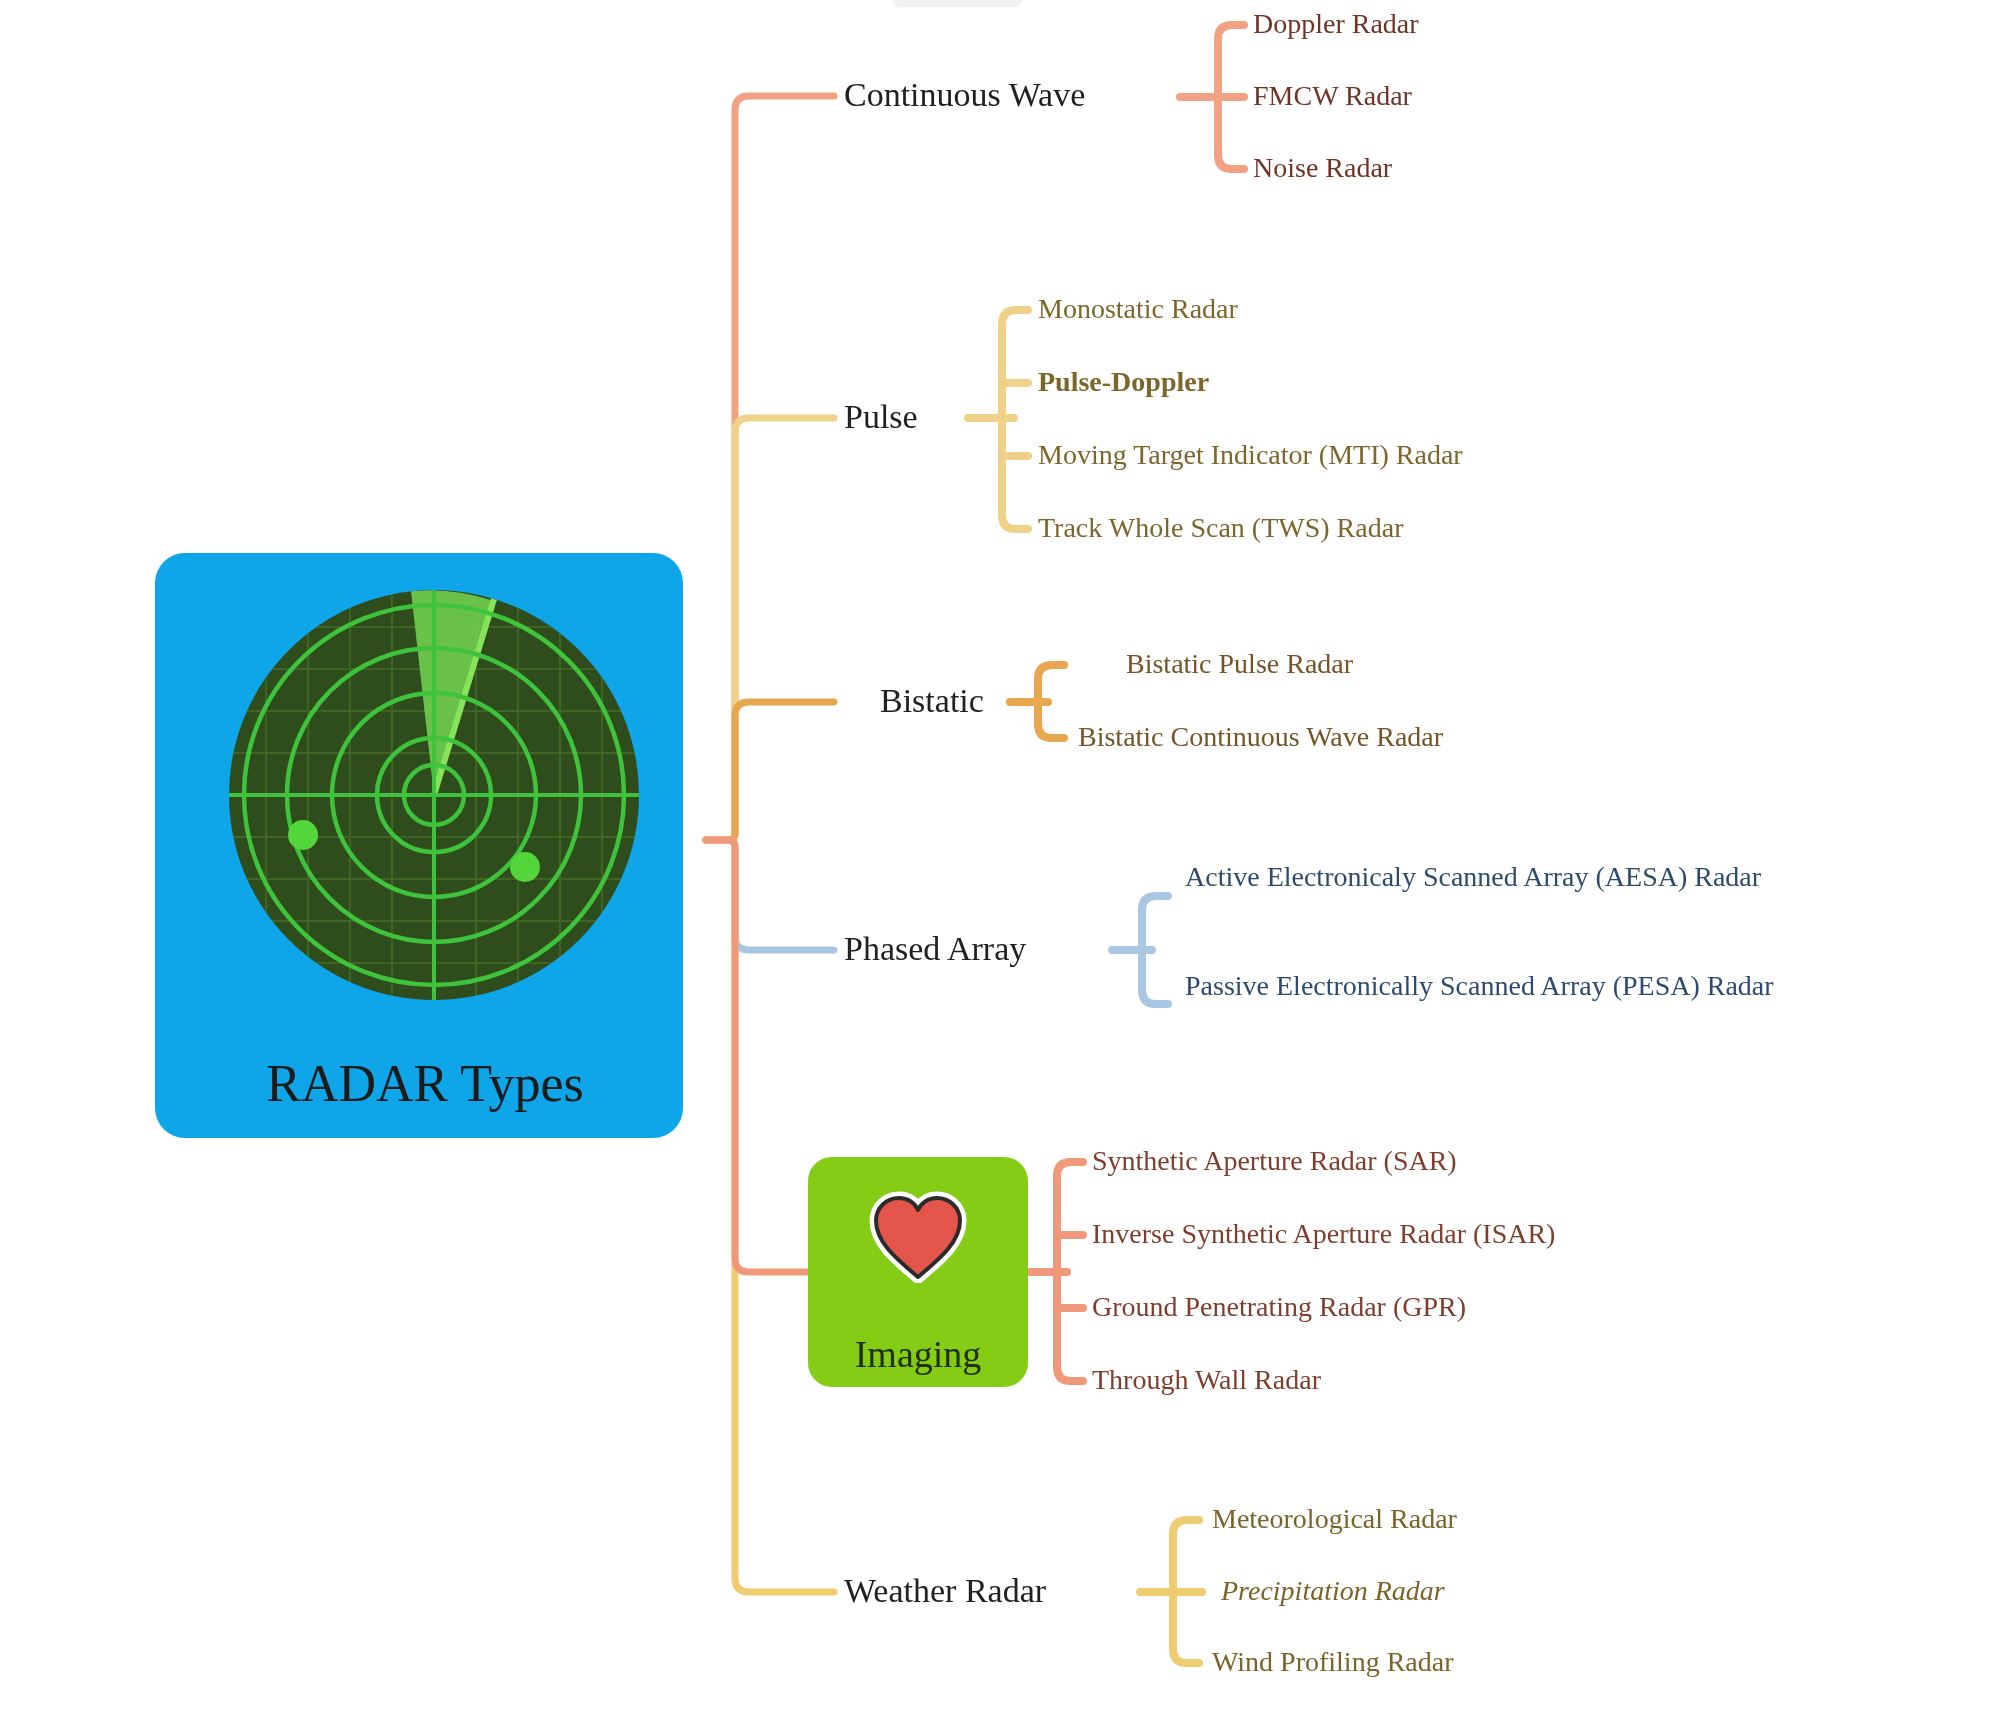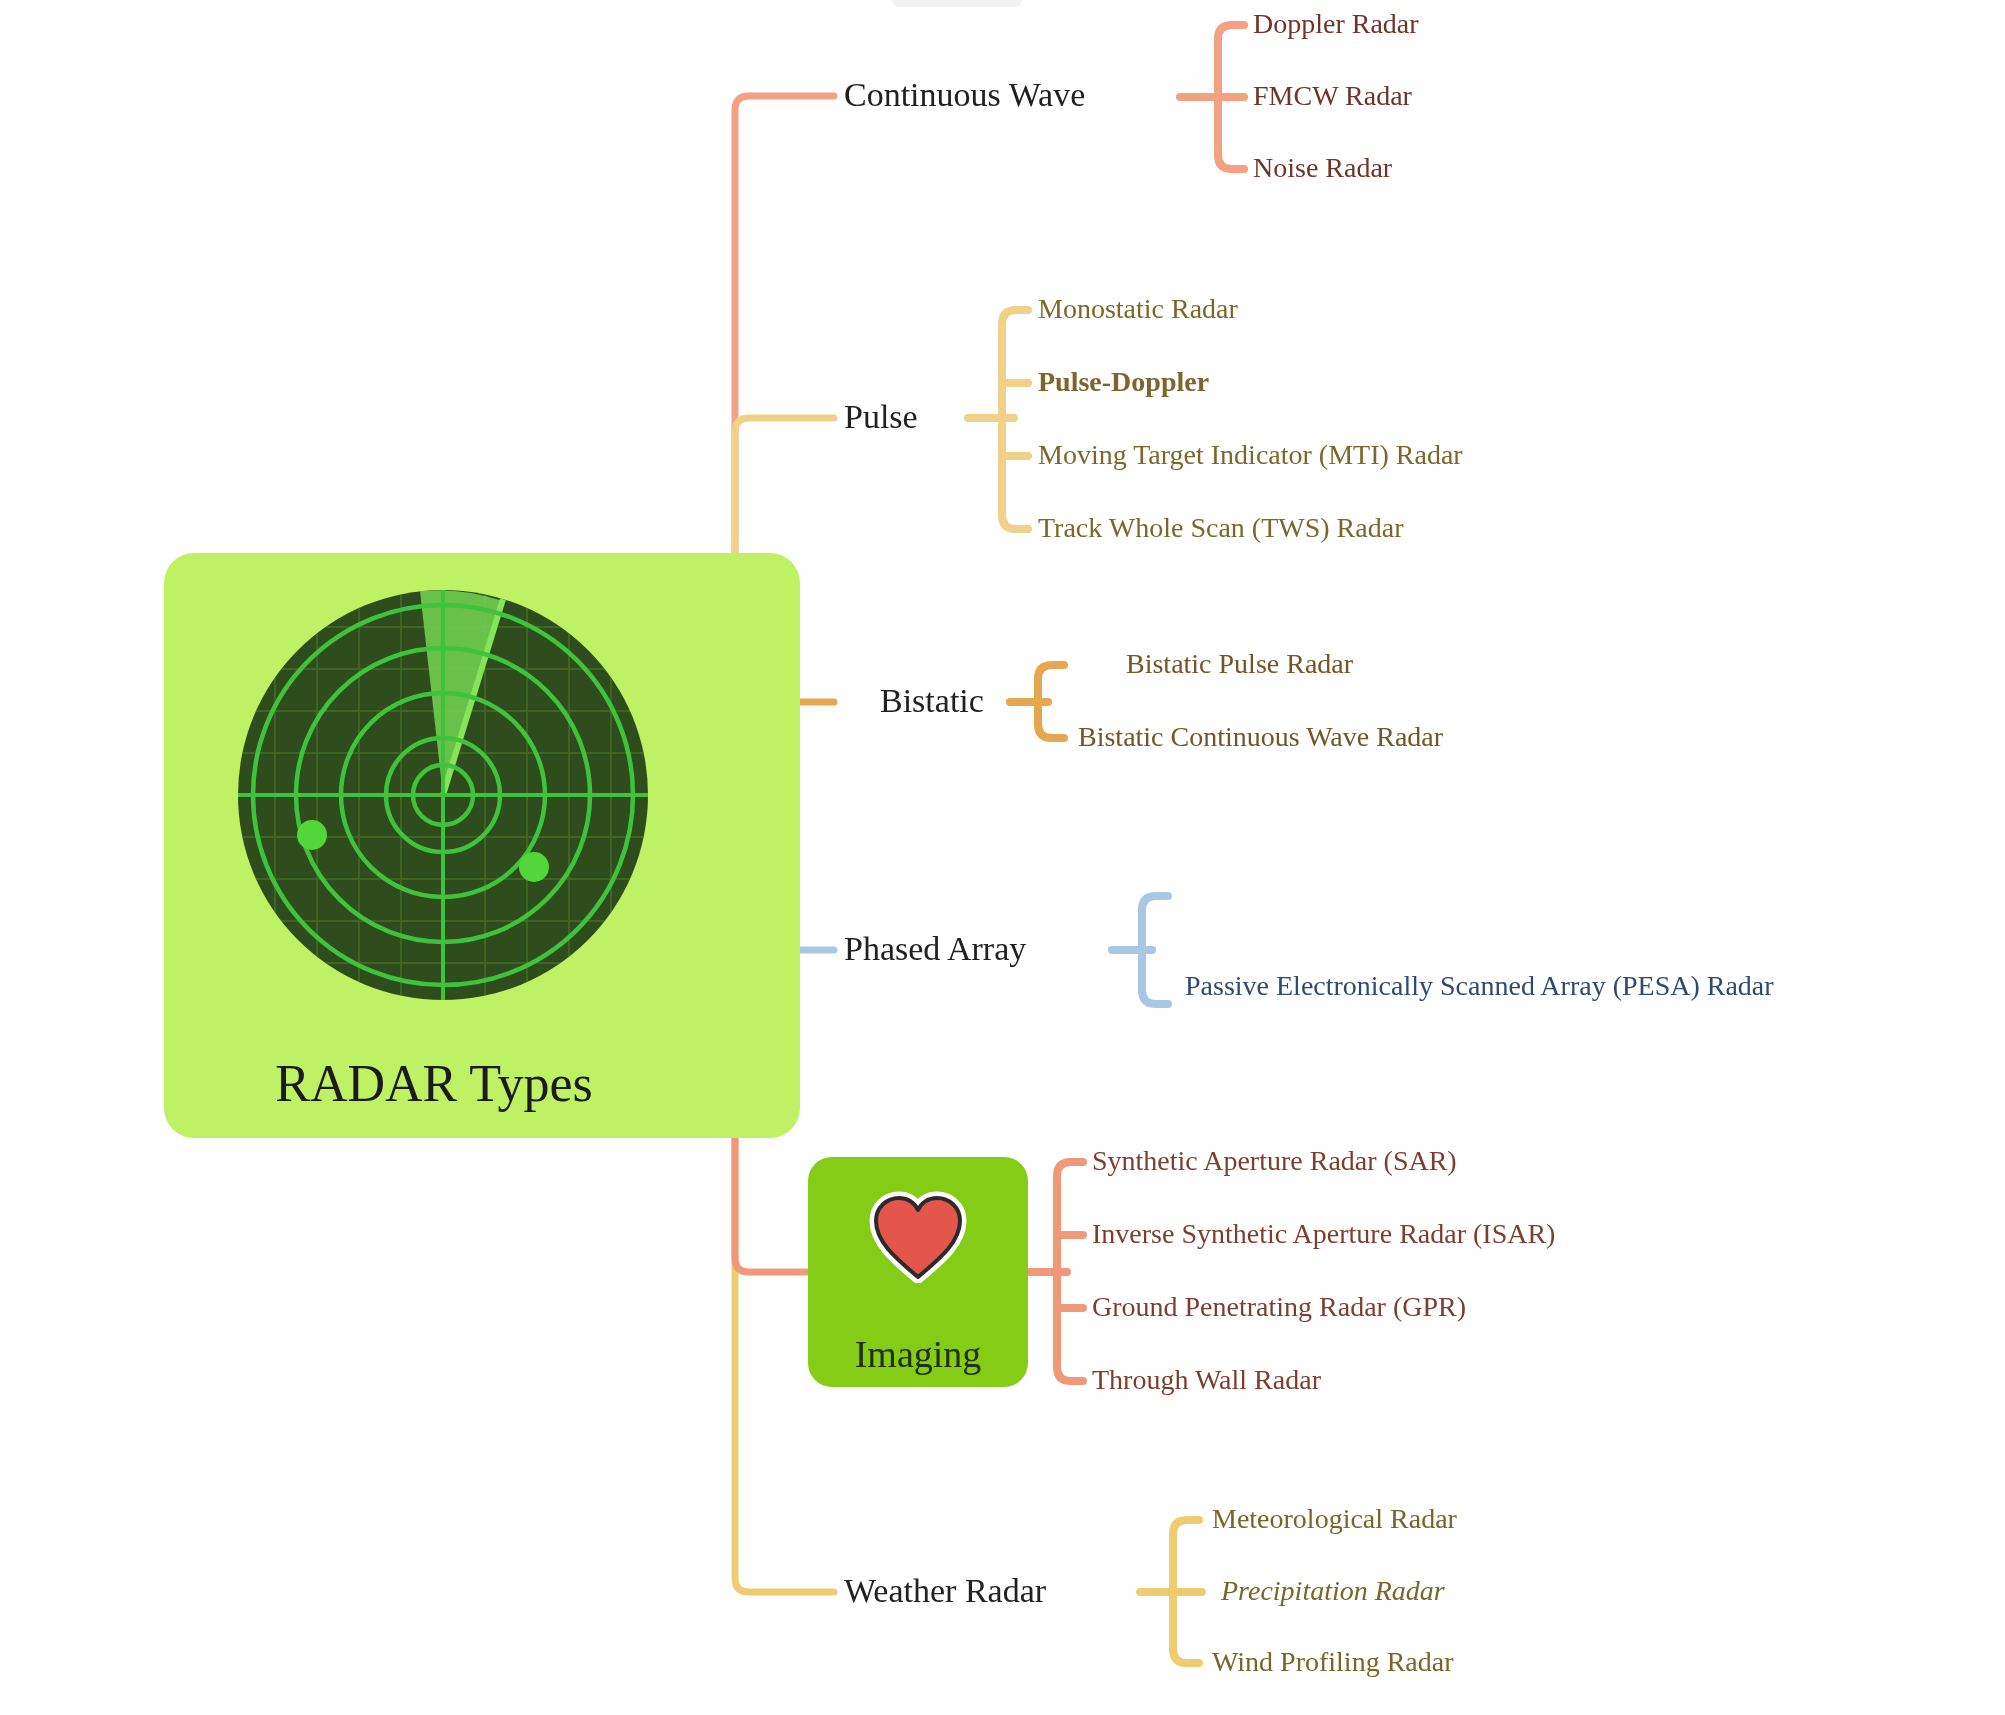--- a/index.html
+++ b/index.html
@@ -9,22 +9,22 @@
   .branch-label{position:absolute;font-size:34px;color:#212121;white-space:nowrap;
                 line-height:1;transform:translateY(-52%);}
   .leaf{position:absolute;font-size:28px;white-space:nowrap;line-height:1;transform:translateY(-52%);}
   .leaf2{position:absolute;font-size:28px;line-height:37px;width:630px;}
   .c0{color:#6f3428;}  
   .c1{color:#7c662b;}  
   .c2{color:#755426;}  
   .c3{color:#2e4b6e;}  
   .c4{color:#7e3e2e;}  
   .c5{color:#7a6428;}  
-  #root-box{position:absolute;left:164px;top:553px;width:636px;height:585px;
-            background:#bef264;border-radius:30px;}
+  #root-box{position:absolute;left:155px;top:553px;width:528px;height:585px;
+            background:#0ea5e9;border-radius:30px;}
   #root-label{position:absolute;left:0;top:505px;width:540px;text-align:center;
               font-size:52px;color:#1b1b1b;line-height:1;}
   #imaging-box{position:absolute;left:808px;top:1157px;width:220px;height:230px;
                background:#84cc16;border-radius:24px;}
   #imaging-label{position:absolute;left:0;top:178px;width:220px;text-align:center;
                  font-size:38px;color:#223016;line-height:1;}
   #top-artifact{position:absolute;left:892px;top:0;width:130px;height:7px;
                 background:#f2f2f3;border-radius:0 0 7px 7px;}
   svg{display:block;}
   #link-layer{position:absolute;left:0;top:0;}
@@ -121,20 +121,21 @@
   <div class="leaf c1" style="left:1038px;top:310px;">Monostatic Radar</div>
   <div class="leaf c1" style="left:1038px;top:383px;font-weight:bold;">Pulse-Doppler</div>
   <div class="leaf c1" style="left:1038px;top:456px;">Moving Target Indicator (MTI) Radar</div>
   <div class="leaf c1" style="left:1038px;top:529px;">Track Whole Scan (TWS) Radar</div>
 
   <div class="branch-label" style="left:844px;top:702px;margin-left:36px;">Bistatic</div>
   <div class="leaf c2" style="left:1078px;top:665px;margin-left:48px;">Bistatic Pulse Radar</div>
   <div class="leaf c2" style="left:1078px;top:738px;">Bistatic Continuous Wave Radar</div>
 
   <div class="branch-label" style="left:844px;top:950px;">Phased Array</div>
+  <div class="leaf2 c3" style="left:1185px;top:858px;">Active Electronicaly Scanned Array (AESA) Radar</div>
   <div class="leaf2 c3" style="left:1185px;top:967px;">Passive Electronically Scanned Array (PESA) Radar</div>
 
   <div id="imaging-box">
     <svg class="abs" style="left:60px;top:34px;" width="100" height="92" viewBox="0 0 100 92">
       <path d="M50 86 C26 66 8 50 8 30 C8 16 19 7 31 7 C40 7 47 12 50 19 C53 12 60 7 69 7 C81 7 92 16 92 30 C92 50 74 66 50 86 Z" fill="none" stroke="#ffffff" stroke-width="13" stroke-linejoin="round"></path>
       <path d="M50 86 C26 66 8 50 8 30 C8 16 19 7 31 7 C40 7 47 12 50 19 C53 12 60 7 69 7 C81 7 92 16 92 30 C92 50 74 66 50 86 Z" fill="#E4554B" stroke="#2b2b2b" stroke-width="4" stroke-linejoin="round"></path>
     </svg>
     <div id="imaging-label">Imaging</div>
   </div>
   <div class="leaf c4" style="left:1092px;top:1162px;">Synthetic Aperture Radar (SAR)</div>

